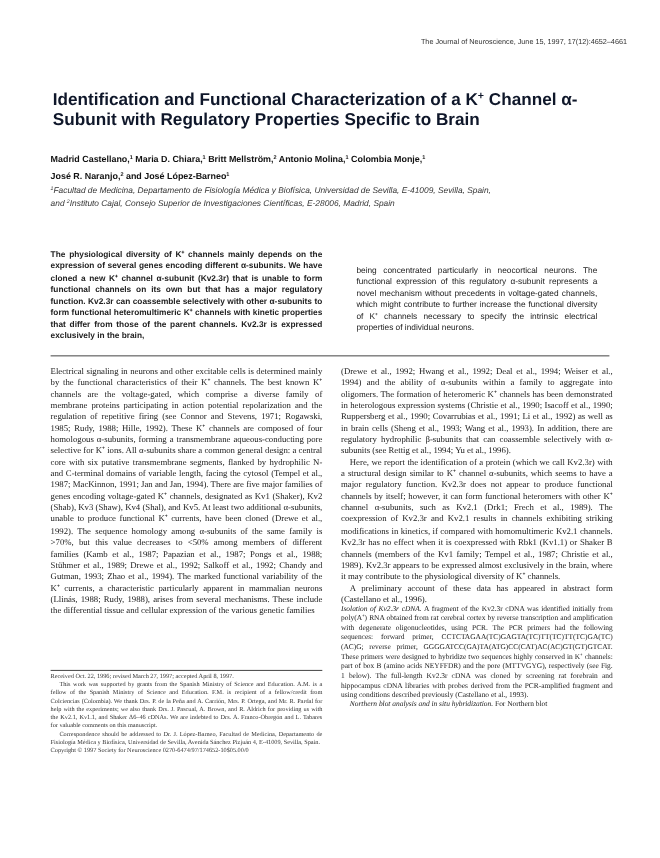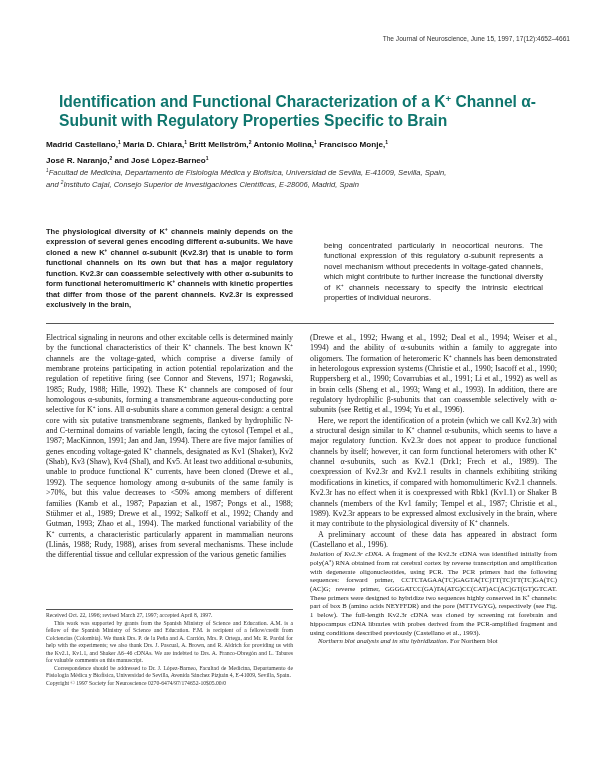--- a/index.html
+++ b/index.html
@@ -1,19 +1,19 @@
 <!DOCTYPE html>
 <html><head>
 <meta charset="utf-8">
 <style>
   html, body { margin: 0; padding: 0; background: #ffffff; }
   body { width: 600px; height: 780px; position: relative; overflow: hidden; color: #1a1a1a; }
   .page { position: absolute; left: 0; top: 0; width: 600px; height: 780px; }
   .running-head { position: absolute; top: 35px; right: 30px; font-family: "Liberation Sans", sans-serif; font-size: 6.6px; color: #333; }
-  .title { position: absolute; left: 46px; top: 79px; width: 520px; font-family: "Liberation Sans", sans-serif; font-weight: bold; font-size: 15.6px; line-height: 19px; color: #0f766e; margin: 13px; }
+  .title { position: absolute; left: 46px; top: 79px; width: 520px; font-family: "Liberation Sans", sans-serif; font-weight: bold; font-size: 15.6px; line-height: 19px; color: #0f172a; margin: 2px; }
   .authors { position: absolute; left: 46px; top: 137px; width: 520px; font-family: "Liberation Sans", sans-serif; font-weight: bold; font-size: 8.1px; line-height: 16px; color: #111; }
   .affil { position: absolute; left: 46px; top: 167px; width: 520px; font-family: "Liberation Sans", sans-serif; font-style: italic; font-size: 7.6px; line-height: 11.5px; color: #333; }
   sup { font-size: 0.62em; vertical-align: 0.55em; line-height: 0; }
   .abs { position: absolute; top: 227px; width: 247px; font-family: "Liberation Sans", sans-serif; font-size: 7.55px; line-height: 10.45px; text-align: justify; color: #222; margin: 0; }
   .abs-left { left: 46px; font-weight: bold; }
   .abs-right { left: 310px; }
   .kw { font-style: italic; text-indent: 8px; margin: 0; }
   .rule { position: absolute; height: 0; border-top: 0.8px solid #555; }
   .rule-abs { left: 46px; top: 323px; width: 508px; }
   .body-col { position: absolute; top: 333px; width: 247px; font-family: "Liberation Serif", serif; font-size: 7.95px; line-height: 10.35px; text-align: justify; color: #1a1a1a; }
@@ -38,21 +38,21 @@
   <h1 class="title">
     <span>Identification and Functional Characterization of a K</span><sup>+</sup><span> Channel α-</span><br>
     <span>Subunit with Regulatory Properties Specific to Brain</span>
   </h1>
 
   <div class="authors">
     <span><span>Madrid Castellano,</span><sup>1</sup></span>
     <span><span>Maria D. Chiara,</span><sup>1</sup></span>
     <span><span>Britt Mellström,</span><sup>2</sup></span>
     <span><span>Antonio Molina,</span><sup>1</sup></span>
-    <span><span>Francisco Monje,</span><sup>1</sup></span><br>
+    <span><span>Colombia Monje,</span><sup>1</sup></span><br>
     <span><span>José R. Naranjo,</span><sup>2</sup></span>
     <span><span>and José López-Barneo</span><sup>1</sup></span>
   </div>
 
   <div class="affil">
     <sup>1</sup><span>Facultad de Medicina, Departamento de Fisiología Médica y Biofísica, Universidad de Sevilla, E-41009, Sevilla, Spain,</span><br>
     <span>and </span><sup>2</sup><span>Instituto Cajal, Consejo Superior de Investigaciones Científicas, E-28006, Madrid, Spain</span>
   </div>
 
   <p class="abs abs-left">The physiological diversity of K⁺ channels mainly depends on the expression of several genes encoding different α-subunits. We have cloned a new K⁺ channel α-subunit (Kv2.3r) that is unable to form functional channels on its own but that has a major regulatory function. Kv2.3r can coassemble selectively with other α-subunits to form functional heteromultimeric K⁺ channels with kinetic properties that differ from those of the parent channels. Kv2.3r is expressed exclusively in the brain,</p>

